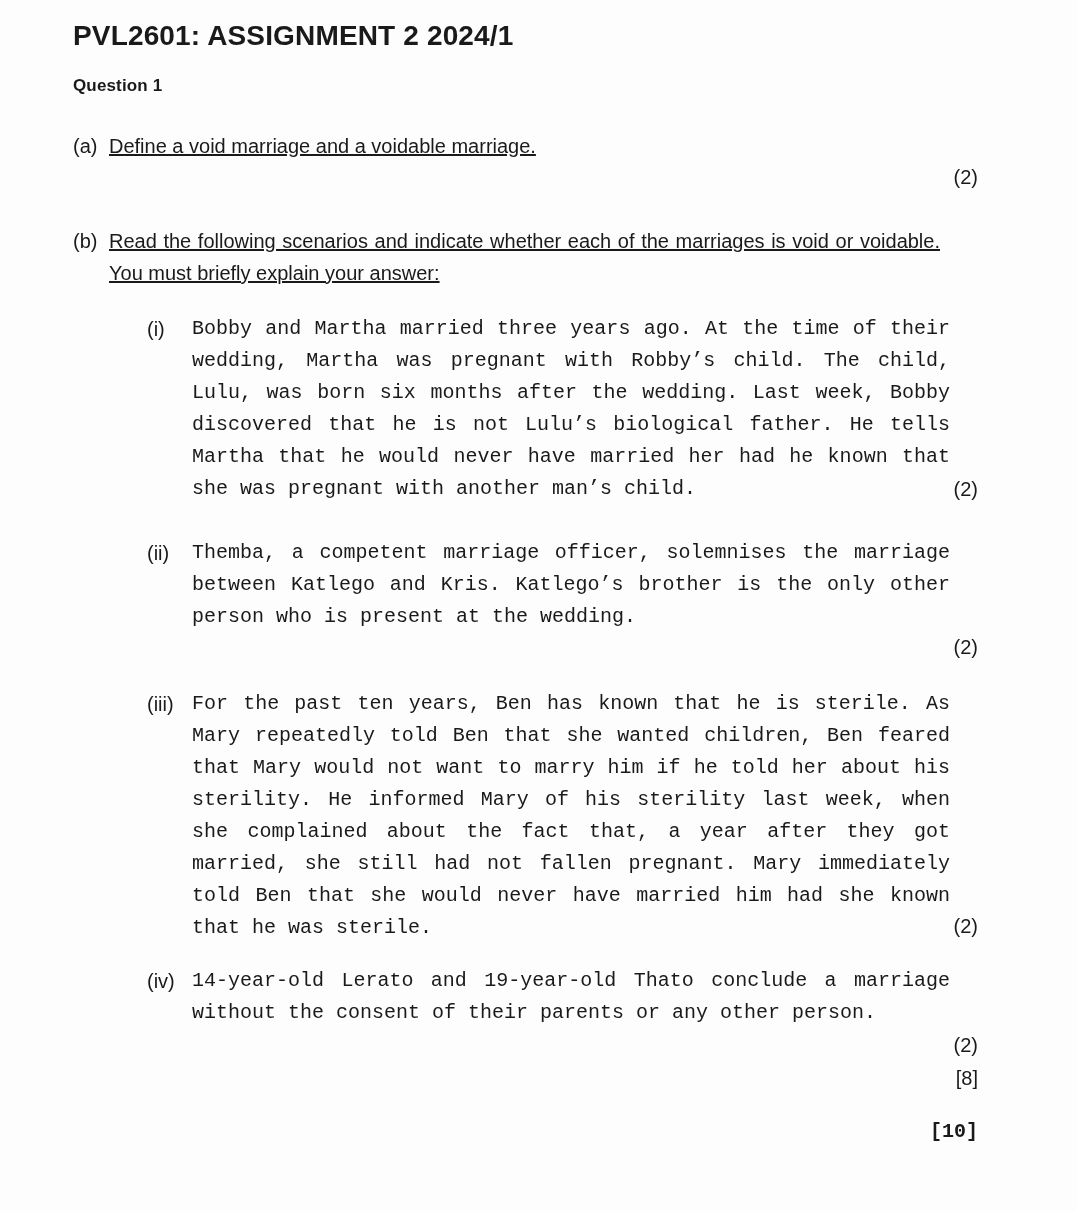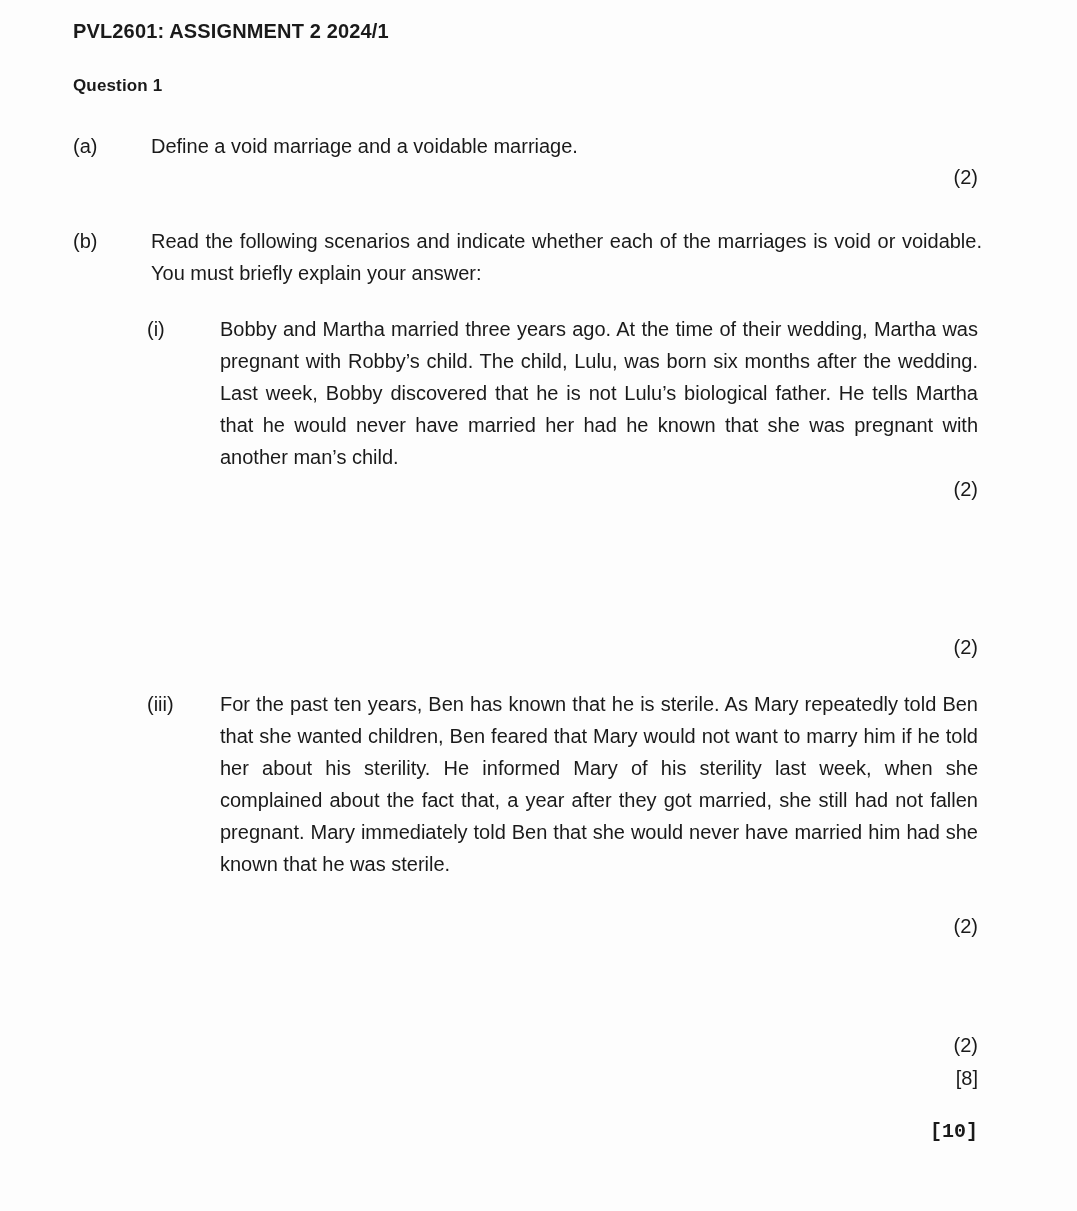--- a/index.html
+++ b/index.html
@@ -21,21 +21,21 @@
     height: 1211px;
     box-sizing: border-box;
     padding: 0;
   }
 
   
   .doc-title {
     position: absolute;
     left: 73px;
     top: 20px;
-    font-size: 20px;
+    font-size: 28px;
     font-weight: bold;
     letter-spacing: 0.15px;
     white-space: nowrap;
   }
   .question-heading {
     position: absolute;
     left: 73px;
     top: 76px;
     font-size: 17px;
     font-weight: bold;
@@ -62,31 +62,33 @@
     text-align: justify;
     text-justify: inter-word;
     hyphens: none;
   }
   
   .lvl1 {
     left: 73px;
     width: 905px;
   }
   .lvl1 .body-text {
-    margin-left: 78px;
+    margin-left: 36px;
     width: 831px;
+    text-decoration: underline;
   }
   
   .lvl2 {
     left: 147px;
     width: 831px;
   }
   .lvl2 .body-text {
-    margin-left: 73px;
+    margin-left: 45px;
     width: 758px;
+    font-family: Liberation Mono, monospace;
   }
 
   
   .marks {
     position: absolute;
     right: 99px;
     font-size: 20px;
     line-height: 32px;
     white-space: nowrap;
     text-align: right;
@@ -114,27 +116,35 @@
     <span class="label">(b)</span>
     <div class="body-text">Read the following scenarios and indicate whether each of the marriages is void or voidable. You must briefly explain your answer:</div>
   </div>
 
   <div class="block lvl2" style="top:313px;">
     <span class="label">(i)</span>
     <div class="body-text">Bobby and Martha married three years ago. At the time of their wedding, Martha was pregnant with Robby’s child. The child, Lulu, was born six months after the wedding. Last week, Bobby discovered that he is not Lulu’s biological father. He tells Martha that he would never have married her had he known that she was pregnant with another man’s child.</div>
   </div>
   <div class="marks" style="top:473px;">(2)</div>
 
+  <div class="block lvl2" style="top:537px;">
+    <span class="label">(ii)</span>
+    <div class="body-text">Themba, a competent marriage officer, solemnises the marriage between Katlego and Kris. Katlego’s brother is the only other person who is present at the wedding.</div>
+  </div>
   <div class="marks" style="top:631px;">(2)</div>
 
   <div class="block lvl2" style="top:688px;">
     <span class="label">(iii)</span>
     <div class="body-text">For the past ten years, Ben has known that he is sterile. As Mary repeatedly told Ben that she wanted children, Ben feared that Mary would not want to marry him if he told her about his sterility. He informed Mary of his sterility last week, when she complained about the fact that, a year after they got married, she still had not fallen pregnant. Mary immediately told Ben that she would never have married him had she known that he was sterile.</div>
   </div>
   <div class="marks" style="top:910px;">(2)</div>
 
+  <div class="block lvl2" style="top:965px;">
+    <span class="label">(iv)</span>
+    <div class="body-text">14-year-old Lerato and 19-year-old Thato conclude a marriage without the consent of their parents or any other person.</div>
+  </div>
   <div class="marks" style="top:1029px;">(2)</div>
 
   <div class="marks" style="top:1062px;">[8]</div>
 
   <div class="marks total" style="top:1116px;font-family:Liberation Mono, monospace;">[10]</div>
 
 </div>
 
 </body></html>

